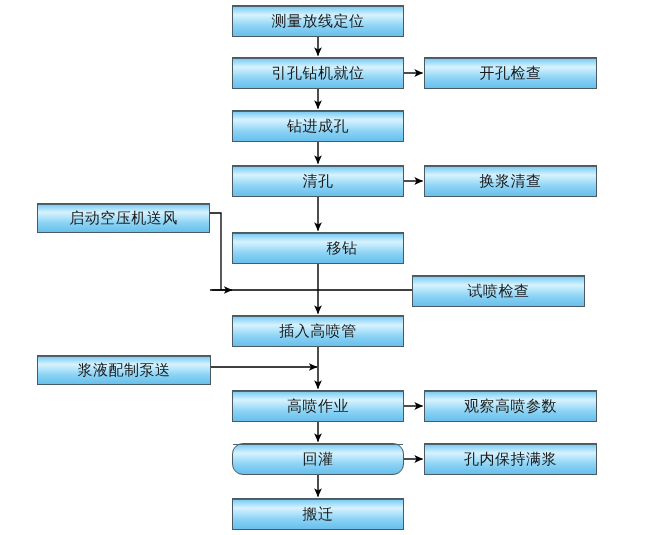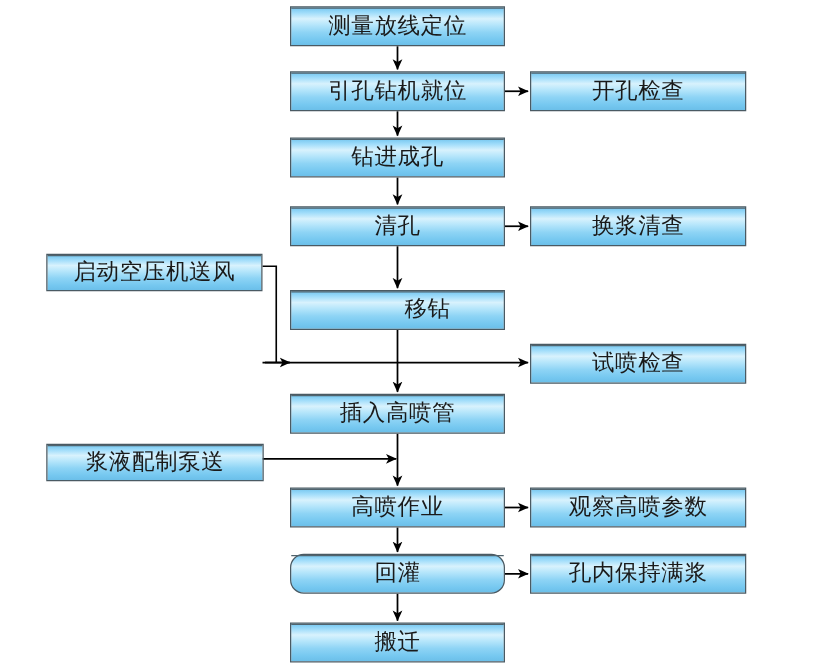--- a/index.html
+++ b/index.html
@@ -19,21 +19,21 @@
     background:linear-gradient(to bottom,
         #74c6ef 0%,
         #9fdcfa 14%,
         #d8f2fd 30%,
         #b6e6fb 46%,
         #8ed4f5 66%,
         #76c8f0 86%,
         #6bbfe9 100%);
     display:flex;align-items:center;justify-content:center;
     color:#1a1a1a;
-    font-size:18px;
+    font-size:15px;
     line-height:1;
     letter-spacing:.5px;
     white-space:nowrap;
     box-shadow:0 0 0 0 rgba(0,0,0,0);
   }
   .node::after{
     content:"";
     position:absolute;left:0;right:0;top:0;height:1px;
     background:#50636d;
   }
@@ -101,21 +101,21 @@
     </div>
     <div class="node" style="left: 232px; top: 498px; width: 172px; height: 32px;">
       <span class="lbl">搬迁</span>
     </div>
     <div class="node" style="left: 424px; top: 57px; width: 173px; height: 32px;">
       <span class="lbl">开孔检查</span>
     </div>
     <div class="node" style="left: 424px; top: 165px; width: 173px; height: 32px;">
       <span class="lbl">换浆清查</span>
     </div>
-    <div class="node" style="left: 424px; top: 275px; width: 173px; height: 32px;">
+    <div class="node" style="left: 412px; top: 275px; width: 173px; height: 32px;">
       <span class="lbl">试喷检查</span>
     </div>
     <div class="node" style="left: 424px; top: 390px; width: 173px; height: 32px;">
       <span class="lbl">观察高喷参数</span>
     </div>
     <div class="node" style="left: 424px; top: 443px; width: 173px; height: 32px;">
       <span class="lbl">孔内保持满浆</span>
     </div>
     <div class="node" style="left: 37px; top: 203px; width: 173px; height: 30px;">
       <span class="lbl">启动空压机送风</span>

